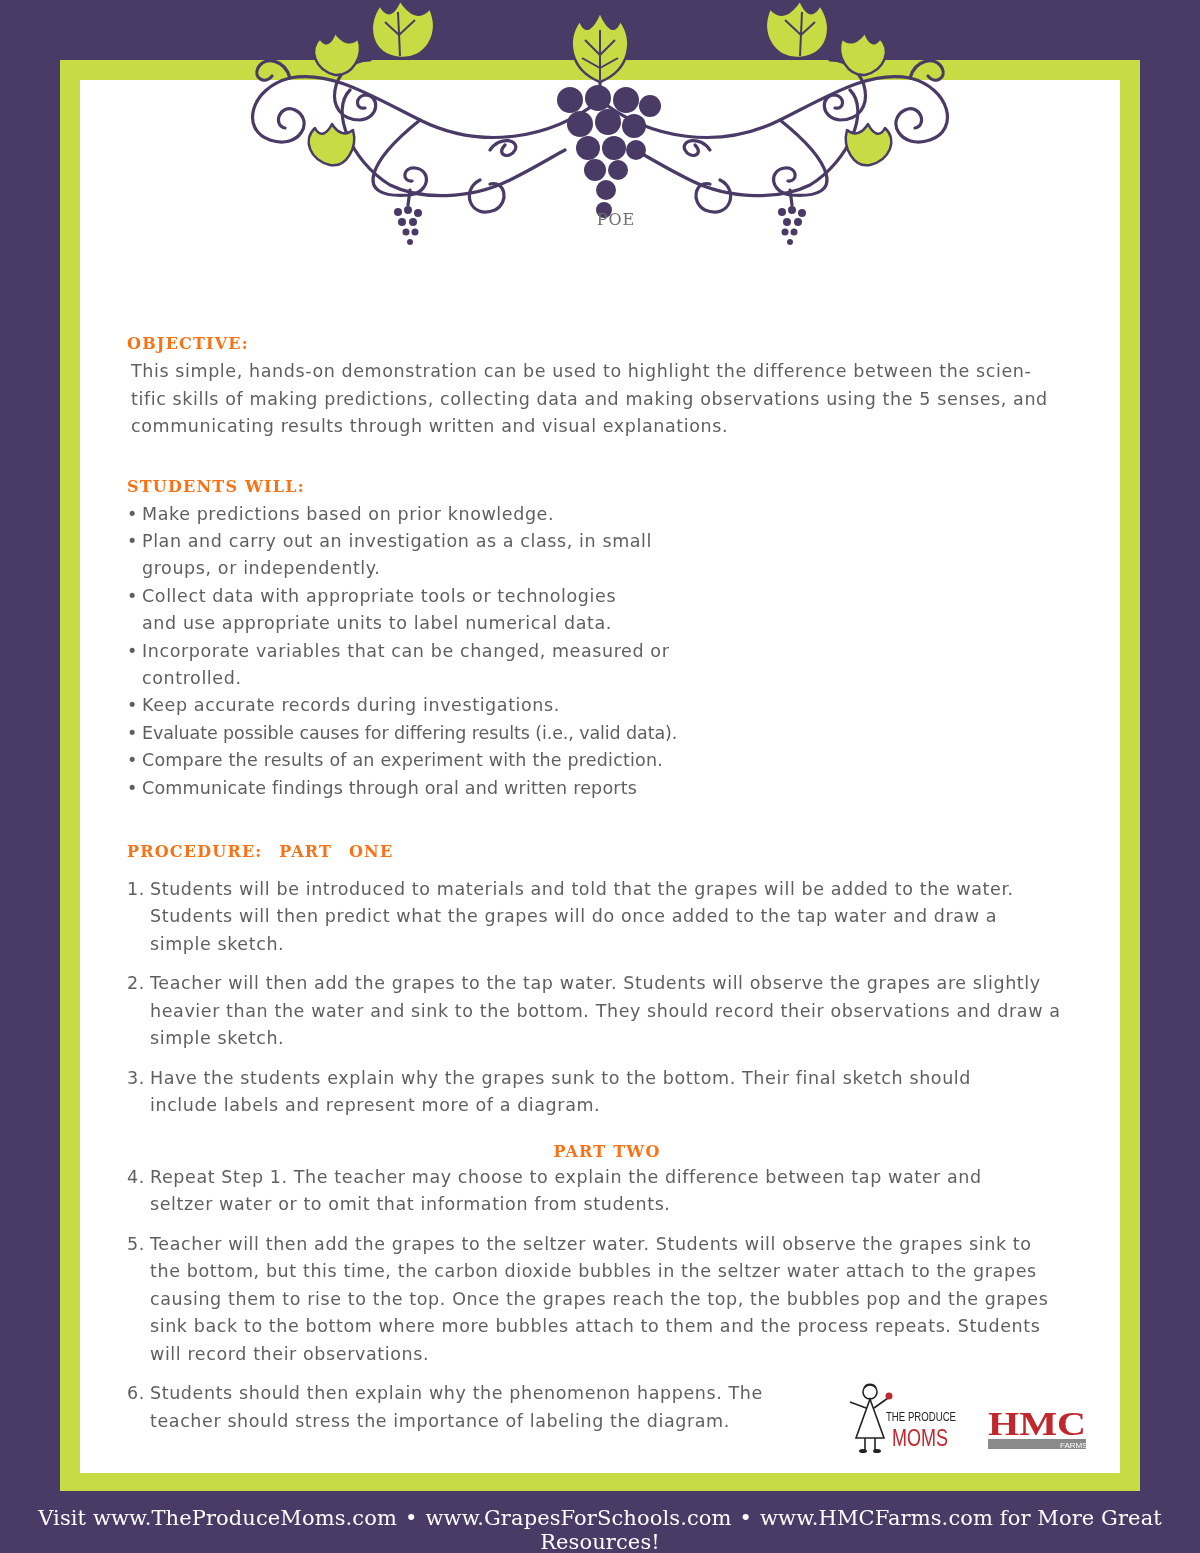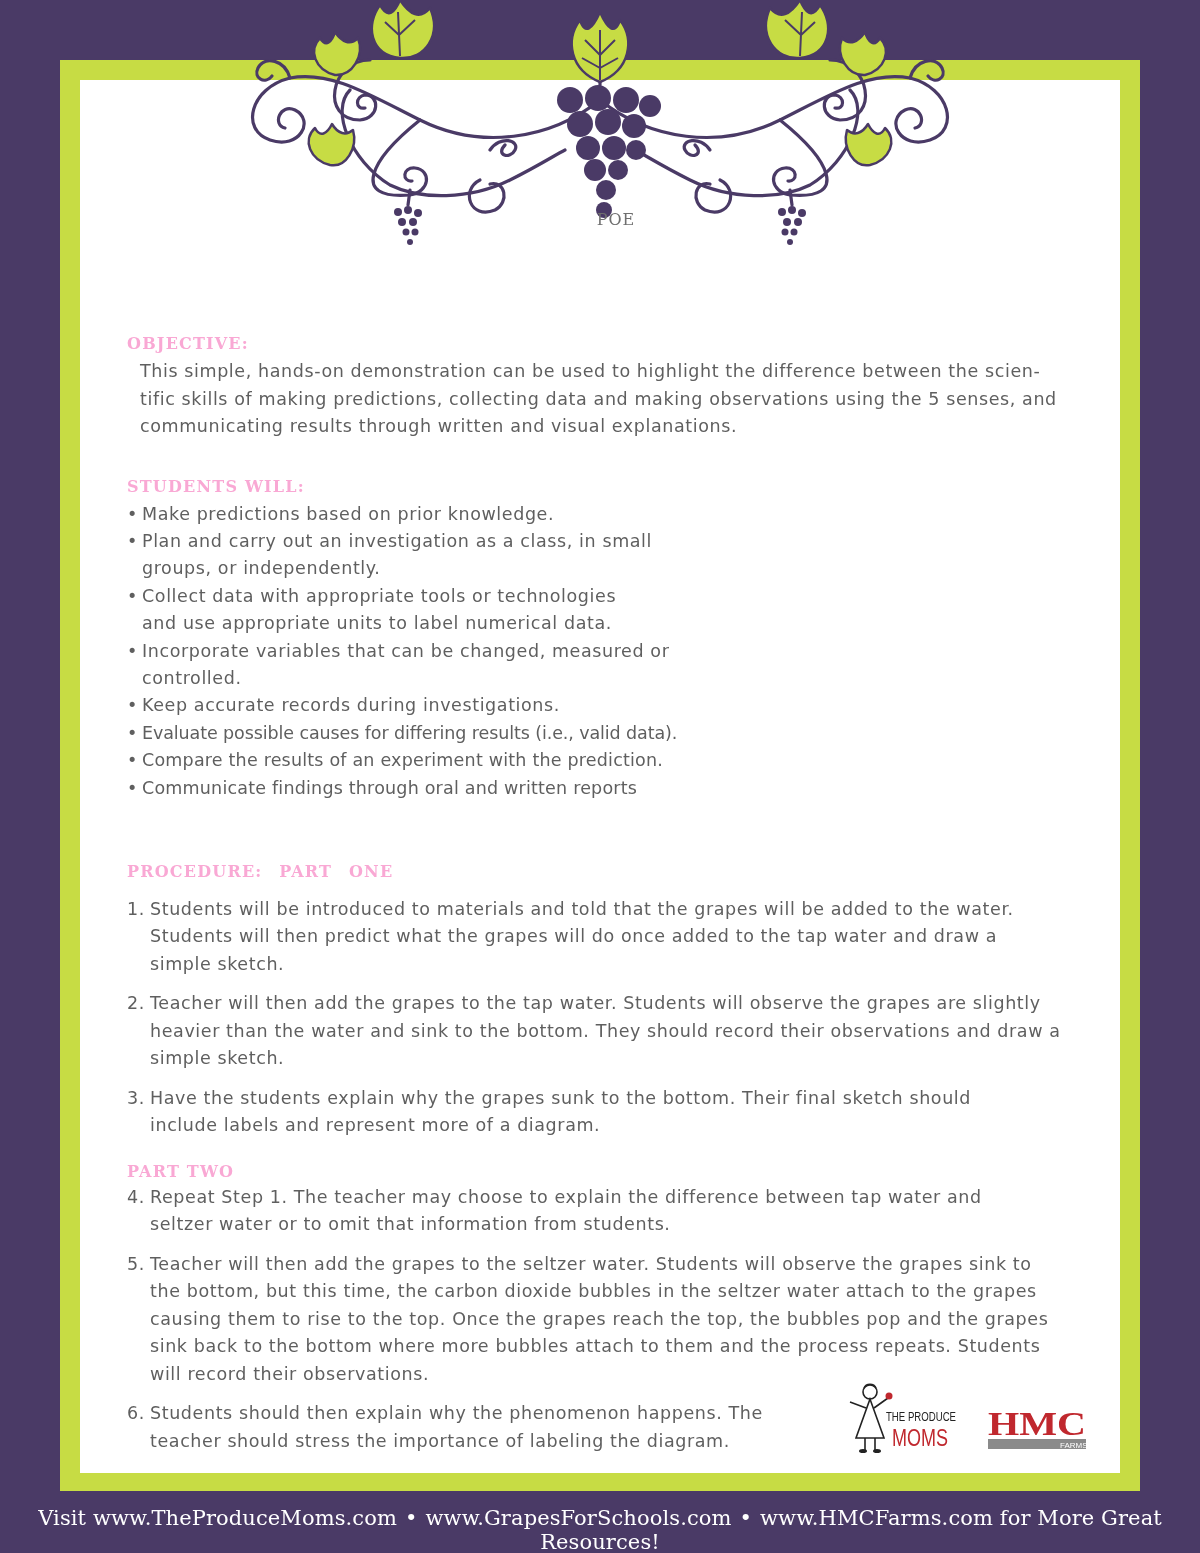--- a/index.html
+++ b/index.html
@@ -30,43 +30,43 @@
   }
   .main-title {
     font-family: "DejaVu Serif", serif; font-weight: bold;
     font-size: 38px; line-height: 44px; margin: 4px 0 0 0; letter-spacing: 0.5px;
   }
   .content {
     position: absolute; left: 127px; top: 332px; width: 960px;
     color: #5f5f5f; font-size: 17.5px; letter-spacing: 0.6px;
   }
   .h {
-    font-family: "DejaVu Serif", serif; font-weight: bold; color: #f9a8d4;
+    font-family: "DejaVu Serif", serif; font-weight: bold; color: #f97316;
     font-size: 16px; letter-spacing: 1.2px; margin: 0; line-height: 24px;
   }
-  .para { margin: 2px 0 0 13px; line-height: 27.5px; }
+  .para { margin: 2px 0 0 4px; line-height: 27.5px; }
   .cols { display: flex; margin-top: 34px; }
   .col-left { width: 612px; }
   .col-right { width: 340px; }
   ul.bullets { list-style: none; padding: 0; margin: 2px 0 0 0; }
   ul.bullets li {
     position: relative; padding-left: 15px; line-height: 27.4px;
   }
   ul.bullets li::before {
     content: "•"; position: absolute; left: 0; top: 0;
   }
-  .procedure { margin-top: 58px; }
+  .procedure { margin-top: 38px; }
   .proc-head { word-spacing: 10px; }
   ol.steps { list-style: none; padding: 0; margin: 12px 0 0 0; }
   ol.steps li {
     position: relative; padding-left: 23px; line-height: 27.5px; margin-bottom: 12px;
     width: 940px;
   }
   ol.steps li .num { position: absolute; left: 0; top: 0; }
-  .part-two { margin-top: 20px; }
+  .part-two { margin-top: 20px; text-align: center; }
   ol.steps.two { margin-top: 0; }
   .logos {
     position: absolute; left: 848px; top: 1380px; width: 245px; height: 80px;
   }
   .footer {
     position: absolute; left: 0; top: 1506px; width: 1200px; text-align: center;
     color: #ffffff; font-family: "DejaVu Serif", serif; font-size: 21px; letter-spacing: 0.1px;
   }
   .footer .sep { margin: 0 8px; }
 </style>

